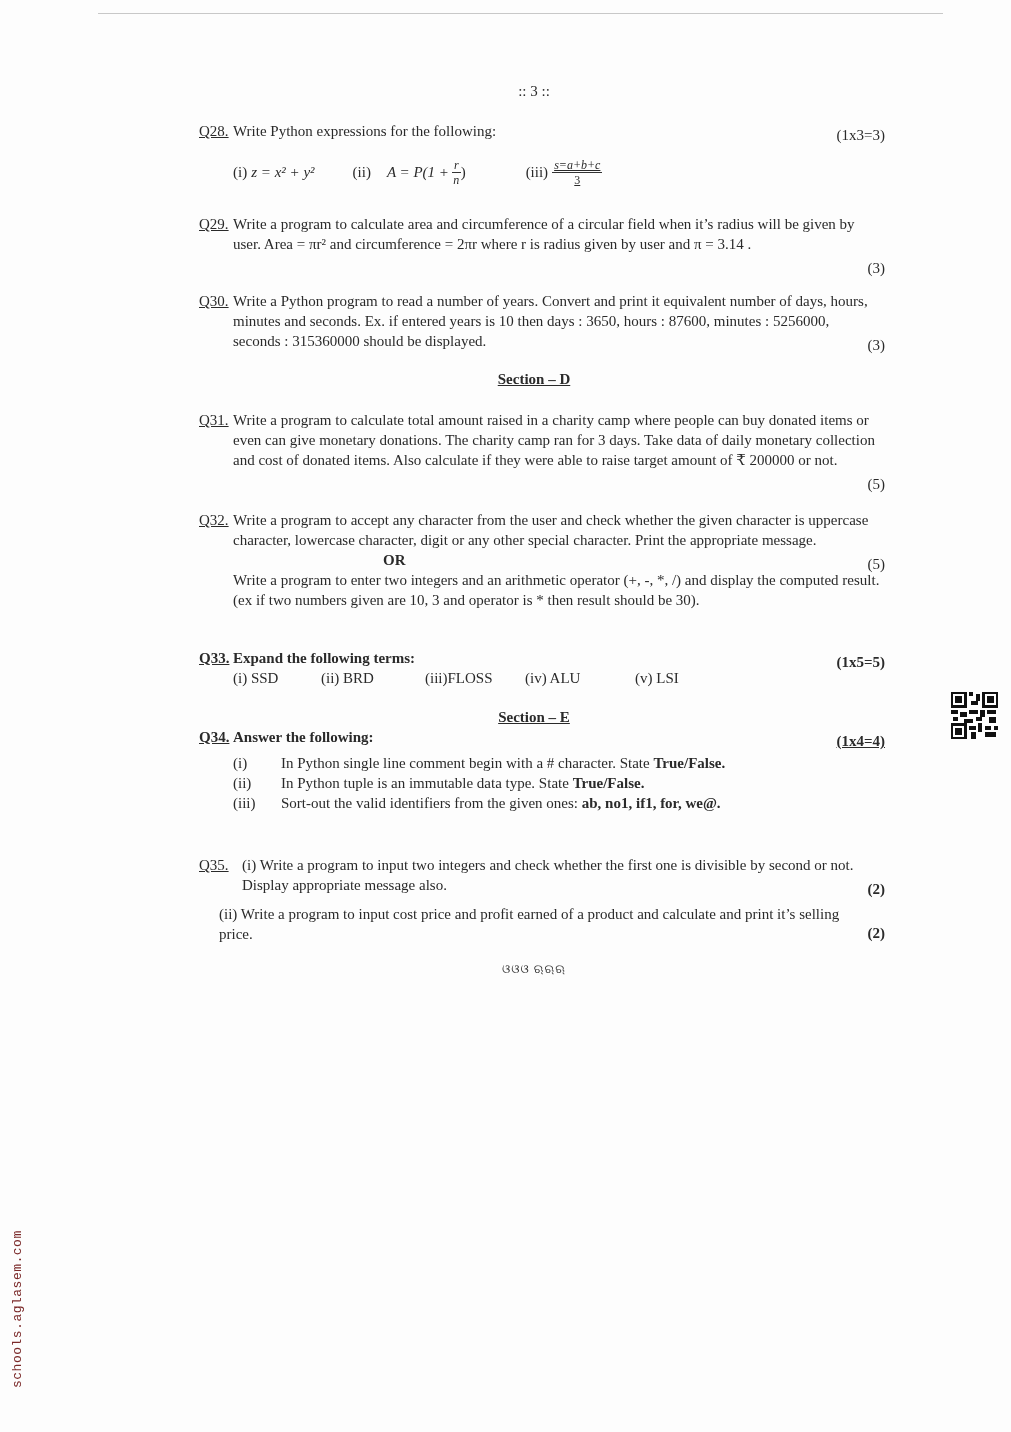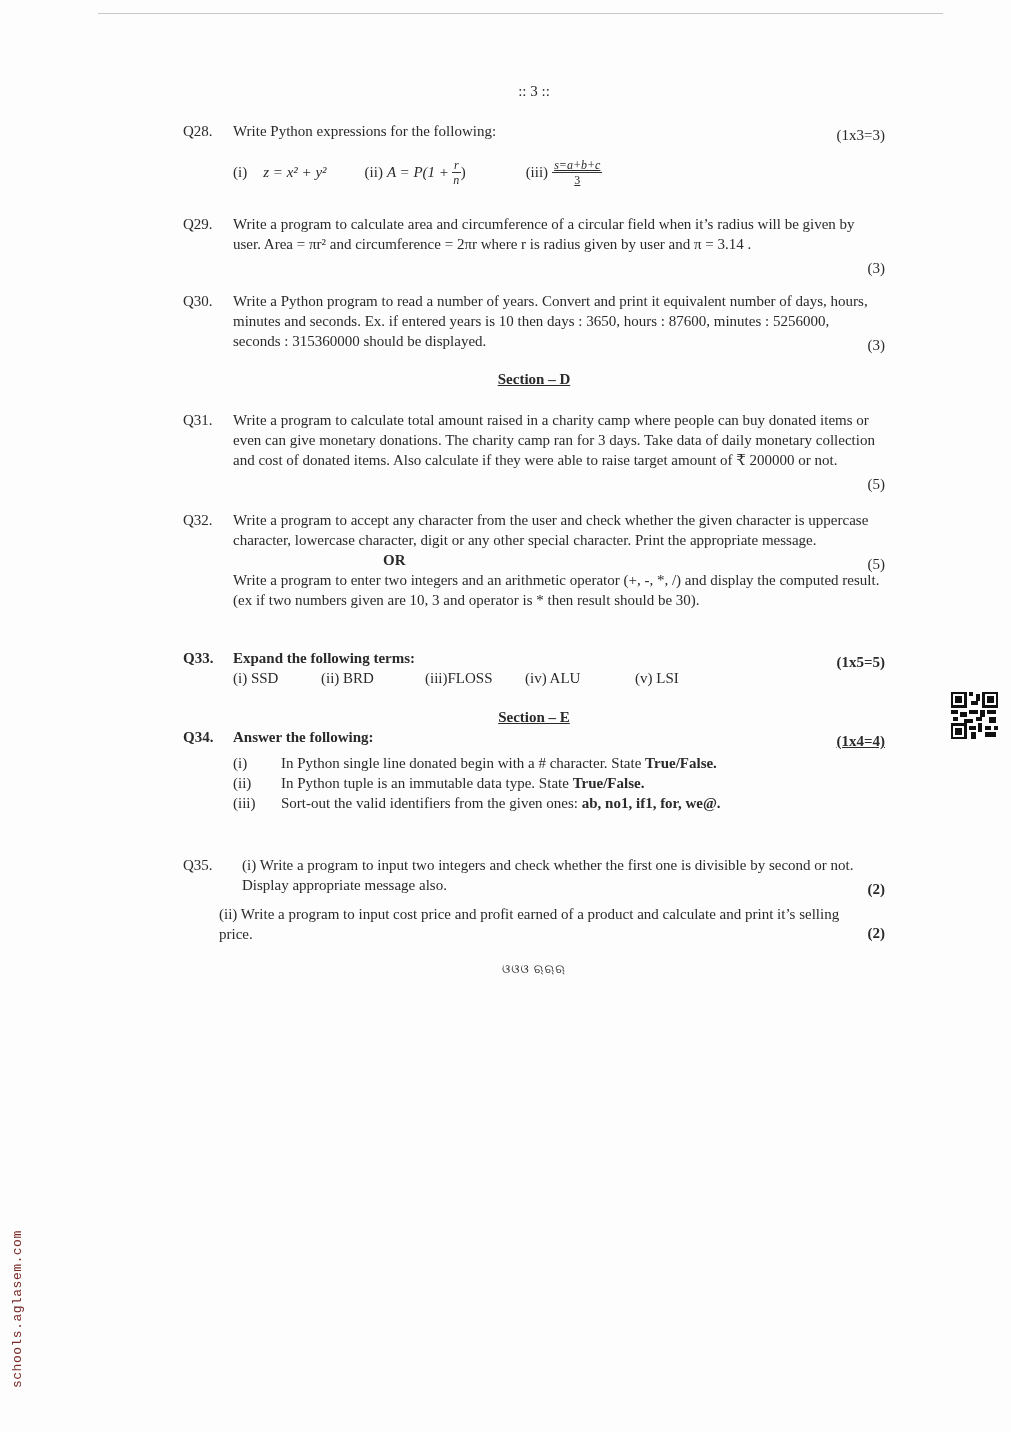--- a/index.html
+++ b/index.html
@@ -4,21 +4,21 @@
 <style>
   html, body { margin:0; padding:0; }
   body {
     width:1011px; height:1432px; position:relative; overflow:hidden;
     background:#fdfdfd; color:#2a2a2a;
     font-family:"Liberation Serif", "DejaVu Serif", serif;
   }
   .topline { position:absolute; left:98px; top:13px; width:845px; height:1px; background:#c8c8c8; }
   .pageno { position:absolute; top:83px; left:0; width:1068px; text-align:center; font-size:15px; }
   .q { position:absolute; left:183px; width:702px; font-size:15px; line-height:20px; }
-  .qnum { position:absolute; left:0; top:0; }
+  .qnum { position:absolute; left:16px; top:0;text-decoration:underline; }
   .qbody { margin-left:50px; }
   .marks { position:absolute; right:0; }
   .bold { font-weight:bold; }
   .section { position:absolute; left:0; width:1068px; text-align:center; font-size:15px; font-weight:bold; text-decoration:underline; }
   .math { font-style:italic; }
   .row { display:flex; align-items:center; }
   .frac { display:inline-flex; flex-direction:column; align-items:center; vertical-align:middle; font-size:12px; line-height:14px; }
   .frac .num { border-bottom:1px solid #333; padding:0 2px; font-style:italic; }
   .subitem { display:flex; }
   .subitem .lbl { width:48px; }
@@ -35,23 +35,23 @@
 <div class="topline"></div>
 
 <div class="pageno">:: 3 ::</div>
 
 <div class="q" style="top:121px;">
   <span class="qnum">Q28.</span>
   <div class="qbody">Write Python expressions for the following:</div>
   <span class="marks" style="top:4px;">(1x3=3)</span>
   <div class="row" style="margin-left:50px; margin-top:14px; height:34px;">
     <span>(i)</span>
-    <span class="math" style="margin-left:16px;">z = x² + y²</span>
+    <span class="math" style="margin-left:4px;">z = x² + y²</span>
     <span style="margin-left:38px;">(ii)</span>
-    <span class="math" style="margin-left:4px;">A = P(1 +</span>
+    <span class="math" style="margin-left:16px;">A = P(1 +</span>
     <span class="frac" style="margin-left:3px;">
       <span class="num">r</span>
       <span class="math">n</span>
     </span>
     <span>)</span>
     <span style="margin-left:60px;">(iii)</span>
     <span class="frac" style="margin-left:4px;text-decoration:underline;">
       <span class="num">s=a+b+c</span>
       <span>3</span>
     </span>
@@ -97,21 +97,21 @@
 
 <div class="section" style="top:709px;">Section – E</div>
 
 <div class="q" style="top:727px;">
   <span class="qnum bold">Q34.</span>
   <div class="qbody bold">Answer the following:</div>
   <span class="marks bold" style="top:4px;text-decoration:underline;">(1x4=4)</span>
   <div class="qbody" style="margin-top:6px;">
     <div class="subitem">
       <span class="lbl">(i)</span>
-      <span><span>In Python single line donated begin with a # character. State </span><span class="bold">True/False.</span></span>
+      <span><span>In Python single line comment begin with a # character. State </span><span class="bold">True/False.</span></span>
     </div>
     <div class="subitem">
       <span class="lbl">(ii)</span>
       <span><span>In Python tuple is an immutable data type. State </span><span class="bold">True/False.</span></span>
     </div>
     <div class="subitem">
       <span class="lbl">(iii)</span>
       <span><span>Sort-out the valid identifiers from the given ones: </span><span class="bold">ab, no1, if1, for, we@.</span></span>
     </div>
   </div>

